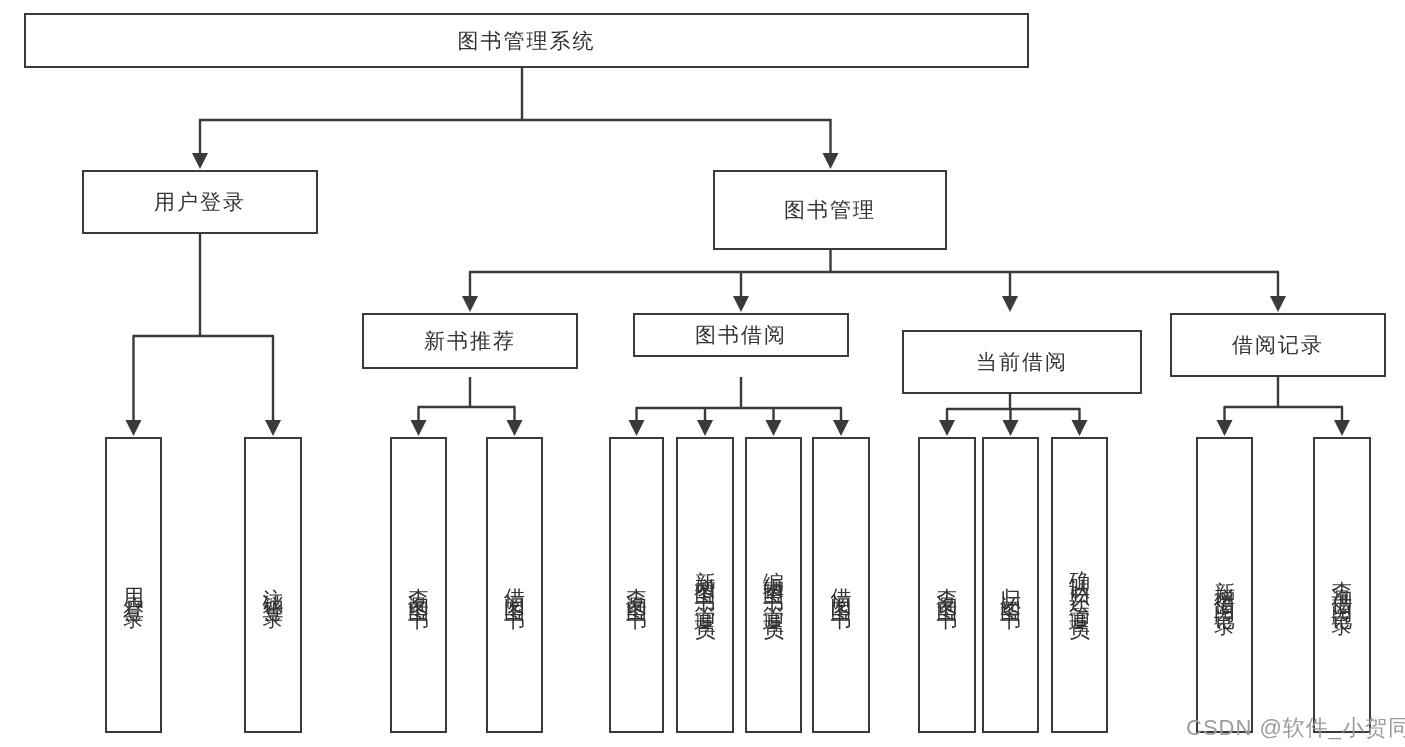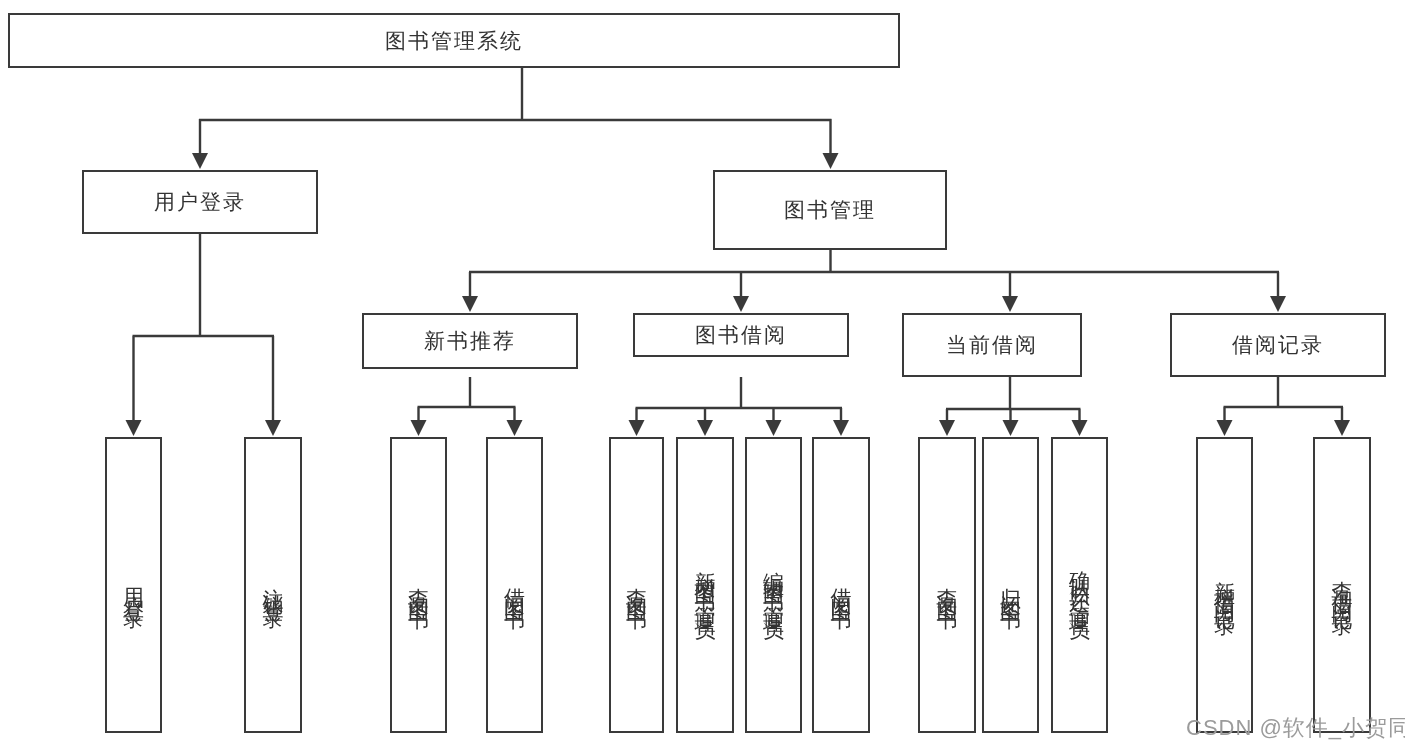--- a/index.html
+++ b/index.html
@@ -69,38 +69,38 @@
       <polygon points="765.5,420 781.5,420 773.5,436"></polygon>
       <polygon points="833,420 849,420 841,436"></polygon>
       <polygon points="939,420 955,420 947,436"></polygon>
       <polygon points="1002.5,420 1018.5,420 1010.5,436"></polygon>
       <polygon points="1071.5,420 1087.5,420 1079.5,436"></polygon>
       <polygon points="1216.5,420 1232.5,420 1224.5,436"></polygon>
       <polygon points="1334,420 1350,420 1342,436"></polygon>
     </g>
   </svg>
 
-  <div class="box" style="left:8px;top:13px;width:892px;height:55px">
+  <div class="box" style="left:24px;top:13px;width:1005px;height:55px">
     <span class="hlabel">图书管理系统</span>
   </div>
 
   <div class="box" style="left:82px;top:170px;width:236px;height:64px">
     <span class="hlabel">用户登录</span>
   </div>
   <div class="box" style="left:713px;top:170px;width:234px;height:80px">
     <span class="hlabel">图书管理</span>
   </div>
 
   <div class="box" style="left:362px;top:313px;width:216px;height:56px">
     <span class="hlabel">新书推荐</span>
   </div>
   <div class="box" style="left:633px;top:313px;width:216px;height:44px">
     <span class="hlabel">图书借阅</span>
   </div>
-  <div class="box" style="left:902px;top:313px;width:180px;height:64px">
+  <div class="box" style="left:902px;top:330px;width:240px;height:64px">
     <span class="hlabel">当前借阅</span>
   </div>
   <div class="box" style="left:1170px;top:313px;width:216px;height:64px">
     <span class="hlabel">借阅记录</span>
   </div>
 
   <div class="box leaf" style="left:105px;top:437px;width:57px;height:296px">
     <span>用户登录</span>
   </div>
   <div class="box leaf" style="left:244px;top:437px;width:58px;height:296px">

